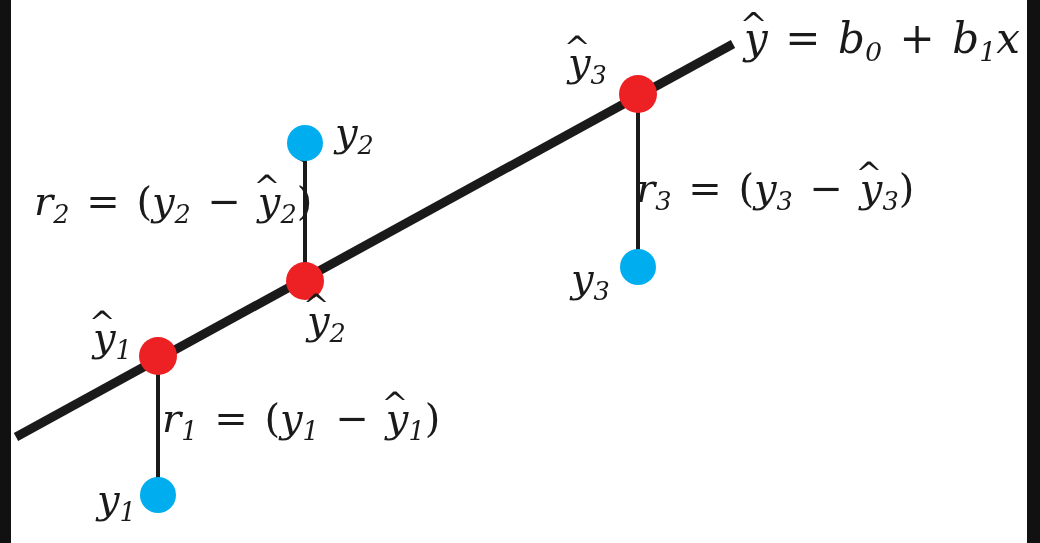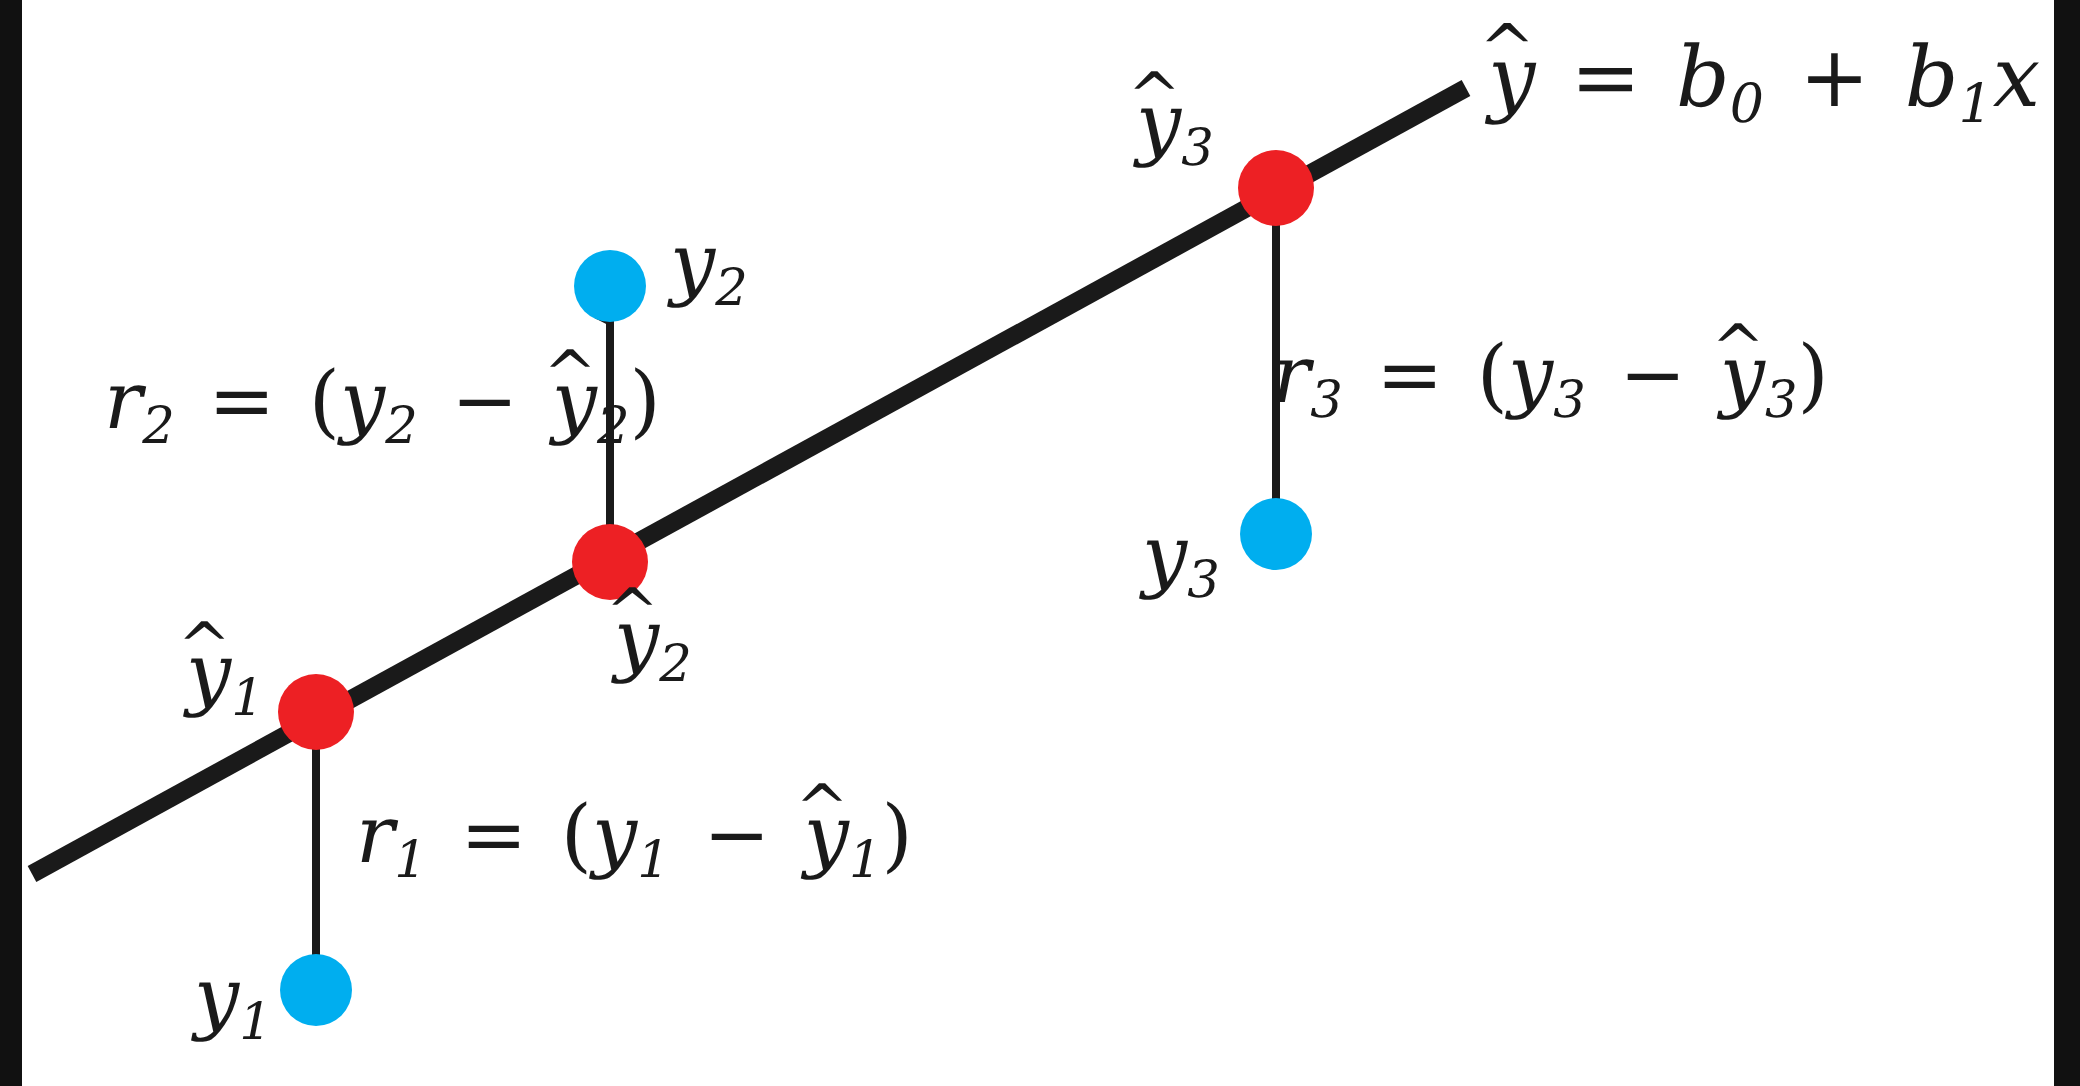--- a/index.html
+++ b/index.html
@@ -112,21 +112,21 @@
   </div>
 
   <div class="mlabel size-md" style="left:568px; top:42px;">
     <span class="hatwrap"><span class="hat">^</span><span class="var">y</span></span><span class="sub">3</span>
   </div>
 
   <div class="mlabel size-md" style="left:335px; top:112px;">
     <span class="var">y</span><span class="sub">2</span>
   </div>
 
-  <div class="mlabel size-md" style="left:52px; top:181px;">
+  <div class="mlabel size-md" style="left:34px; top:181px;">
     <span class="var">r</span><span class="sub">2</span>
     <span class="op">=</span>
     <span class="paren">(</span><span class="var">y</span><span class="sub">2</span>
     <span class="op">−</span>
     <span class="hatwrap"><span class="hat">^</span><span class="var">y</span></span><span class="sub">2</span><span class="paren">)</span>
   </div>
 
   <div class="mlabel size-md" style="left:636px; top:168px;">
     <span class="var">r</span><span class="sub">3</span>
     <span class="op">=</span>
@@ -140,21 +140,21 @@
   </div>
 
   <div class="mlabel size-md" style="left:307px; top:300px;">
     <span class="hatwrap"><span class="hat">^</span><span class="var">y</span></span><span class="sub">2</span>
   </div>
 
   <div class="mlabel size-md" style="left:93px; top:317px;">
     <span class="hatwrap"><span class="hat">^</span><span class="var">y</span></span><span class="sub">1</span>
   </div>
 
-  <div class="mlabel size-md" style="left:178px; top:398px;">
+  <div class="mlabel size-md" style="left:162px; top:398px;">
     <span class="var">r</span><span class="sub">1</span>
     <span class="op">=</span>
     <span class="paren">(</span><span class="var">y</span><span class="sub">1</span>
     <span class="op">−</span>
     <span class="hatwrap"><span class="hat">^</span><span class="var">y</span></span><span class="sub">1</span><span class="paren">)</span>
   </div>
 
   <div class="mlabel size-md" style="left:97px; top:479px;">
     <span class="var">y</span><span class="sub">1</span>
   </div>

